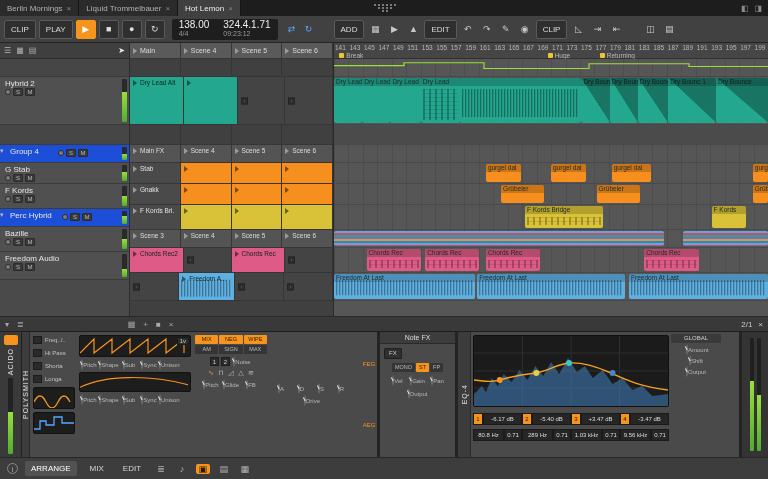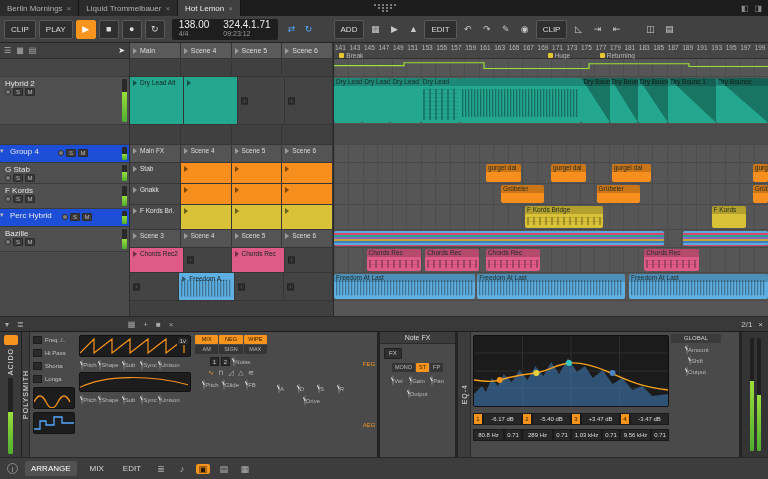--- a/index.html
+++ b/index.html
@@ -276,20 +276,31 @@
       </div>
       <div class="trow h25">
         <span class="tname">Bazille</span>
         <span class="tctl">
             <span class="recdot"></span>
             <span class="sm">S</span>
             <span class="sm">M</span>
           </span>
         <span class="meterv">
             <i style="height:48%"></i>
+          </span>
+      </div>
+      <div class="trow h28">
+        <span class="tname">Freedom Audio</span>
+        <span class="tctl">
+            <span class="recdot"></span>
+            <span class="sm">S</span>
+            <span class="sm">M</span>
+          </span>
+        <span class="meterv">
+            <i style="height:35%"></i>
           </span>
       </div>
     </div>
 
     <div class="launch">
       <div class="lrow h16">
         <div class="lc lsch">
             <span class="ltri"></span>
             <span>Main</span>
           </div>

